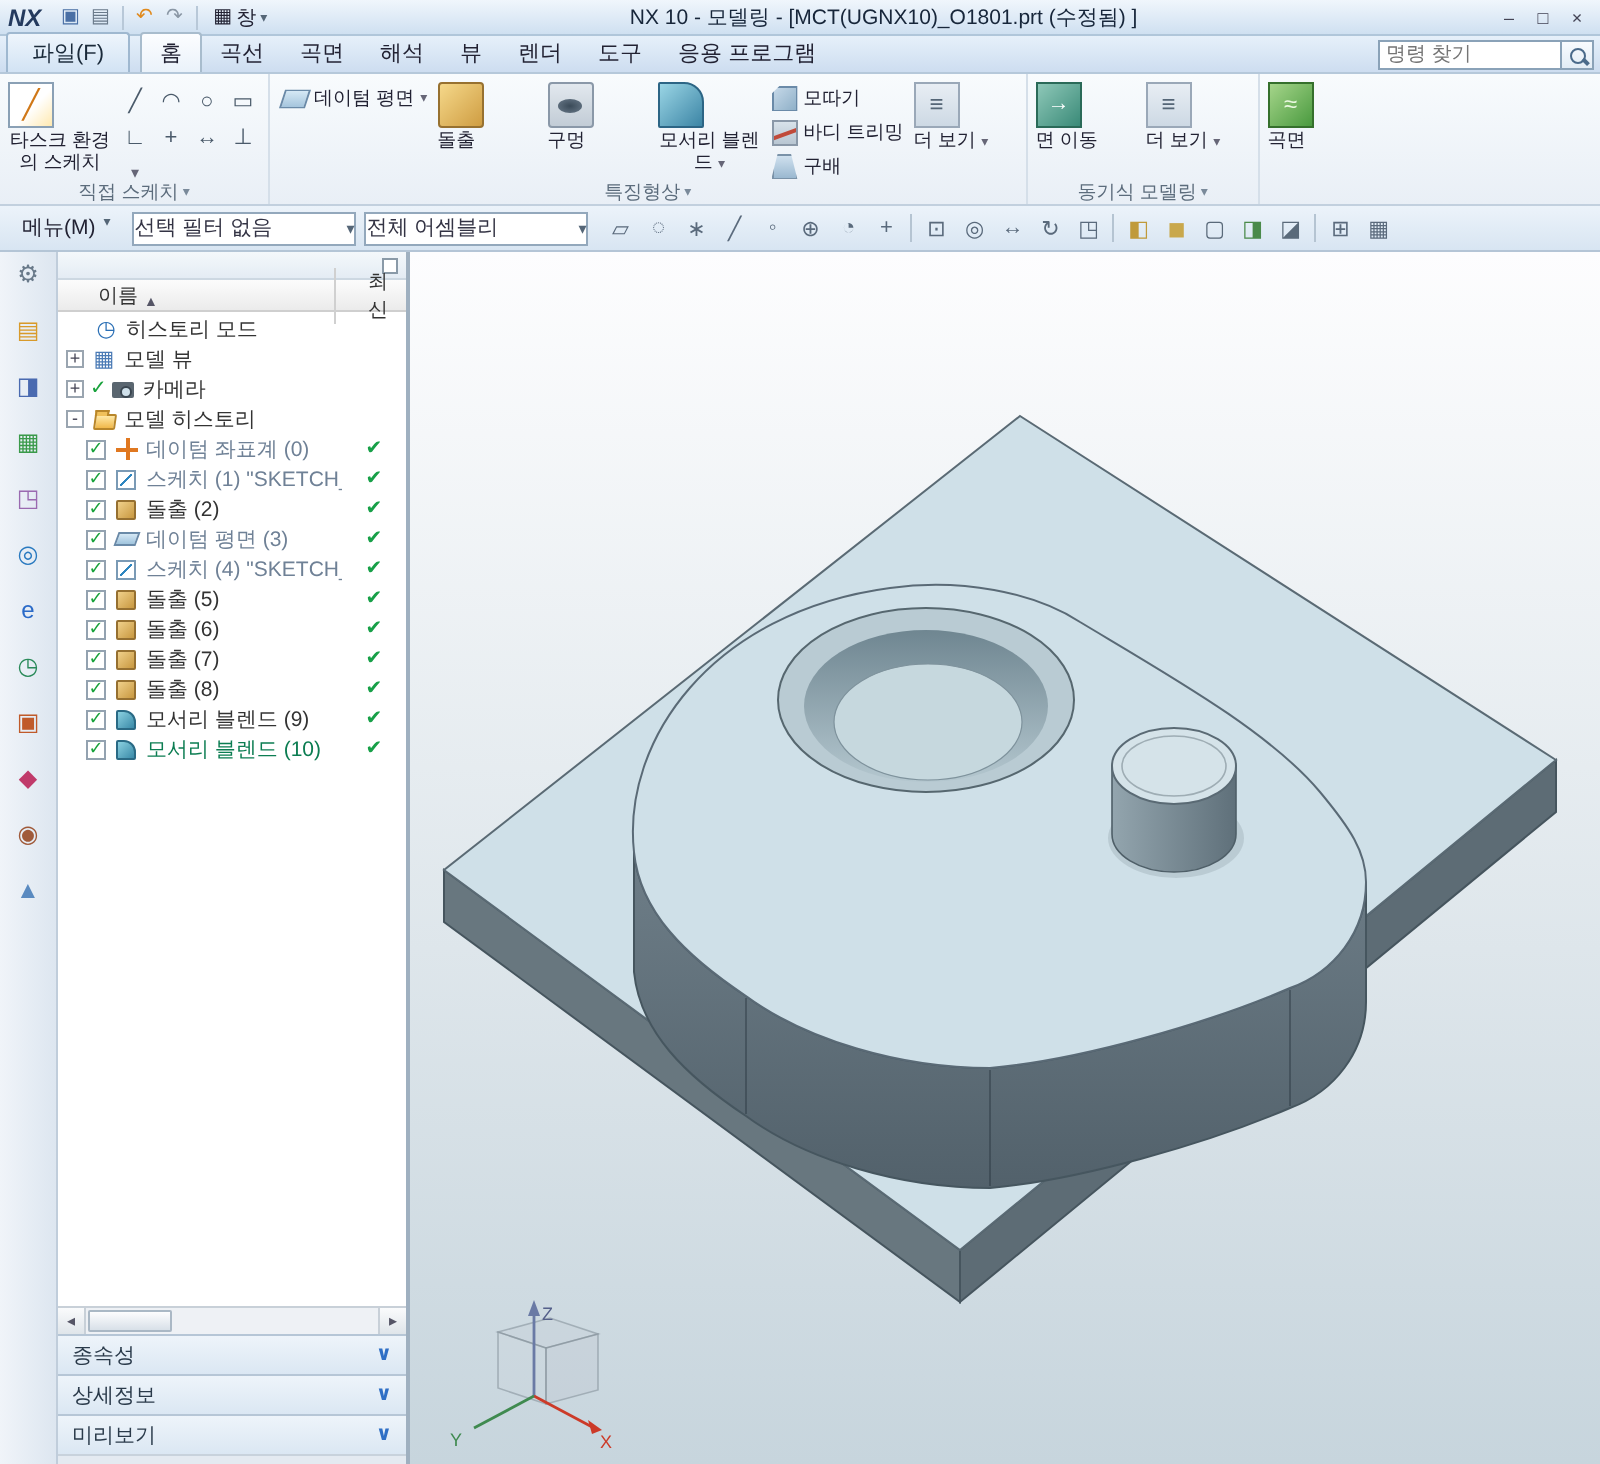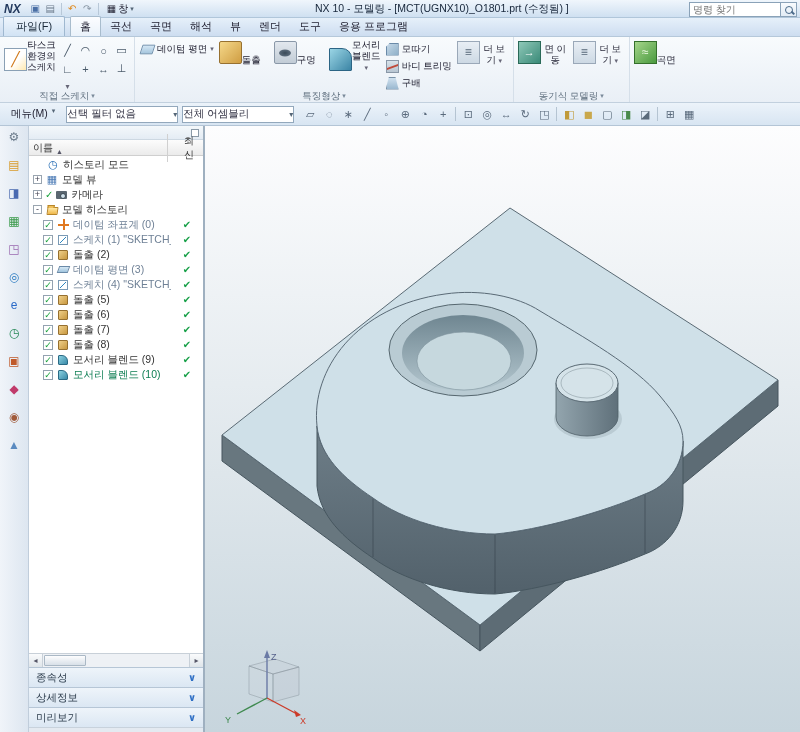--- a/index.html
+++ b/index.html
@@ -15,33 +15,33 @@
 .win-menu .dd{font-size:7px;color:#567}
 .title-text{flex:1;text-align:center;font-size:10.5px;color:#17263a}
 .win-btn{width:15px;height:13px;display:inline-flex;align-items:center;justify-content:center;font-size:9px;color:#445}
 
 
 .menurow{height:19px;display:flex;align-items:flex-end;background:linear-gradient(#e6f0fa,#cdddf0);border-bottom:1px solid #b5c8da;padding:0 3px}
 .file-btn{padding:2px 12px;background:linear-gradient(#eef5fc,#d2e3f4);border:1px solid #9fb8d0;border-bottom:none;border-radius:2px 2px 0 0;color:#1a2a3a;margin-right:5px}
 .tabs{display:flex;align-items:flex-end}
 .tab{padding:2px 9px;color:#223}
 .tab.active{background:linear-gradient(#fcfdff,#eaf2fa);border:1px solid #a8bccd;border-bottom:none;border-radius:2px 2px 0 0}
-.cmd-finder{margin-left:auto;display:flex;align-items:center;margin-bottom:19px}
+.cmd-finder{margin-left:auto;display:flex;align-items:center;margin-bottom:1px}
 .cmd-input{width:92px;height:15px;font-size:10px;border:1px solid #8aa2b8;padding:0 3px;font-family:inherit;color:#333;background:#fff}
 .mag-btn{width:16px;height:15px;border:1px solid #8aa2b8;border-left:none;background:linear-gradient(#f8fbfe,#e2ecf5);position:relative}
 .mag-btn::before{content:"";position:absolute;left:4px;top:3px;width:6px;height:6px;border:1.5px solid #4a6a8a;border-radius:50%}
 .mag-btn::after{content:"";position:absolute;left:10px;top:9px;width:4px;height:1.5px;background:#4a6a8a;transform:rotate(45deg)}
 
 
 .ribbon{height:66px;background:linear-gradient(#f8fbfd,#e9eff6);border-bottom:1px solid #c2d0de;display:flex}
 .rgroup{position:relative;padding:2px 4px 13px;border-right:1px solid #d5dfe9;display:flex;flex-direction:column}
 .rgroup-content{display:flex;align-items:flex-start;gap:3px;flex:1}
 .rgroup-label{position:absolute;left:0;right:0;bottom:0;height:12px;display:flex;align-items:center;justify-content:center;gap:2px;font-size:9.5px;color:#5c6c7c}
 .dl{font-size:7px;color:#7a8a9a}
-.rbig{width:52px;display:flex;flex-direction:row;align-items:flex-end;font-size:9.5px;line-height:1.15;text-align:center;color:#223;padding-top:1px}
+.rbig{width:52px;display:flex;flex-direction:column;align-items:flex-start;font-size:9.5px;line-height:1.15;text-align:center;color:#223;padding-top:1px}
 .ricon{width:23px;height:23px;margin:1px 0 2px;flex:none}
 .rcol{display:flex;flex-direction:column;gap:1px;padding-top:2px}
 .rsmall{display:flex;align-items:center;gap:3px;font-size:9.5px;height:16px;white-space:nowrap;color:#223;padding:0 2px}
 .ricon-s{width:13px;height:13px;flex:none}
 .dd{font-size:7px;color:#667}
 .sketch-grid{display:grid;grid-template-columns:repeat(4,17px);grid-auto-rows:17px;gap:1px;padding-top:3px}
 .sk-tool{display:flex;align-items:center;justify-content:center;color:#4a5a6a;font-size:11px}
 .sk-more{display:flex;align-items:center;justify-content:center;color:#667;font-size:8px}
 
 .ic-sketch-task{background:linear-gradient(135deg,#ffffff 55%,#ffe9b0);border:1px solid #8aa0b5;position:relative}
@@ -83,21 +83,21 @@
 
 
 .resourcebar{position:absolute;top:126px;left:0;width:29px;bottom:0;background:linear-gradient(90deg,#f0f4f9,#dde6f0);border-right:1px solid #c0cddb;display:flex;flex-direction:column;align-items:center;padding-top:3px;gap:12px}
 .rb-icon{width:18px;height:16px;display:flex;align-items:center;justify-content:center;font-size:12px}
 
 
 .navigator{position:absolute;top:126px;left:29px;width:176px;bottom:0;background:#fff;border-right:2px solid #9fb0c0;display:flex;flex-direction:column}
 .nav-top{height:14px;background:linear-gradient(#f4f8fb,#e4ecf4);border-bottom:1px solid #cdd8e2;display:flex;align-items:center;justify-content:flex-end;padding:0 4px;flex:none}
 .pin{width:8px;height:8px;border:1px solid #8a9aa8;background:#fff}
 .nav-cols{height:16px;display:flex;align-items:center;background:linear-gradient(#fcfcfc,#ebebeb);border-bottom:1px solid #cfcfcf;font-size:10px;color:#333;flex:none}
-.colname{flex:1;padding-left:4px;display:flex;align-items:flex-end;gap:3px}
+.colname{flex:1;padding-left:20px;display:flex;align-items:flex-end;gap:3px}
 .sort{font-size:7px;color:#556}
 .colstatus{width:36px;border-left:1px solid #d0d0d0;padding-left:16px}
 .tree{flex:1;overflow:hidden;padding-top:1px}
 .tree-row{height:15px;display:flex;align-items:center;font-size:10.5px;color:#333}
 .tind{flex:none}
 .texp{width:9px;height:9px;border:1px solid #9aa5b0;background:#fff;font-size:9px;line-height:7px;text-align:center;color:#445;margin:0 3px 0 2px;flex:none}
 .texp-sp{width:15px;flex:none}
 .cbx{width:10px;height:10px;border:1px solid #93a2b0;background:#fff;display:inline-flex;align-items:center;justify-content:center;margin-right:3px;flex:none;font-size:9px;color:#19a23c;font-weight:bold}
 .precheck{color:#19a23c;font-size:10px;margin-right:1px;font-weight:bold}
 .tic{width:14px;height:12px;display:inline-flex;align-items:center;justify-content:center;margin-right:3px;flex:none}

